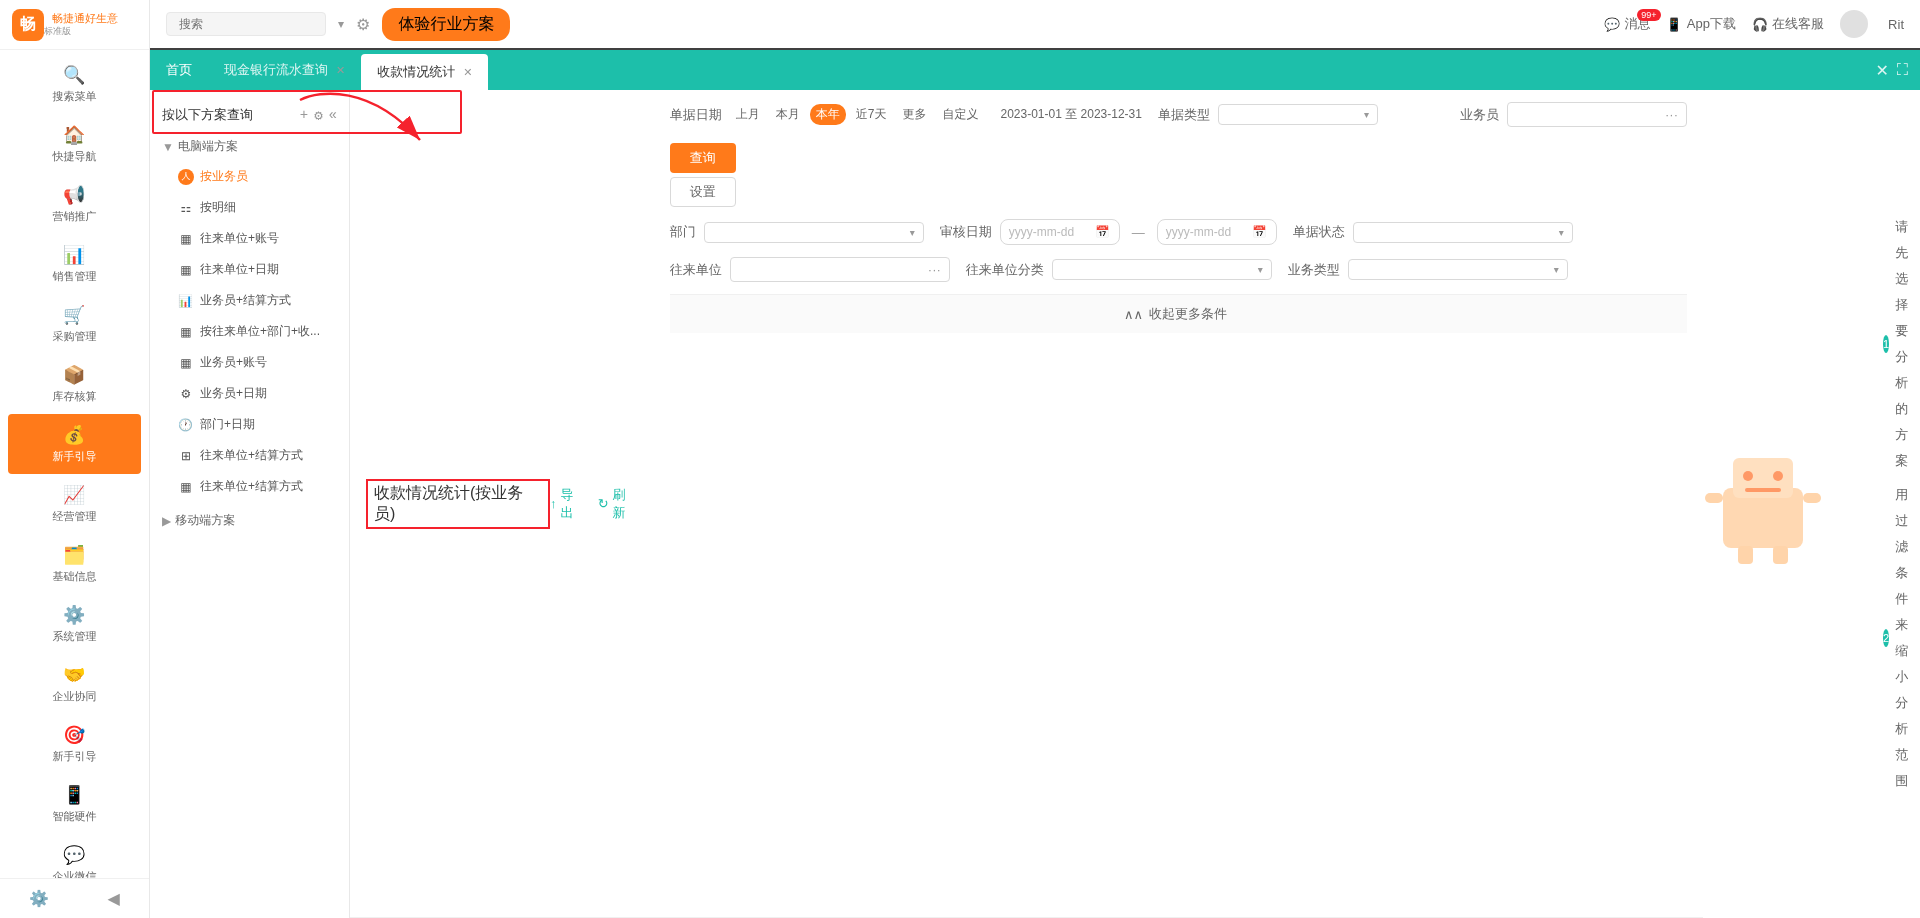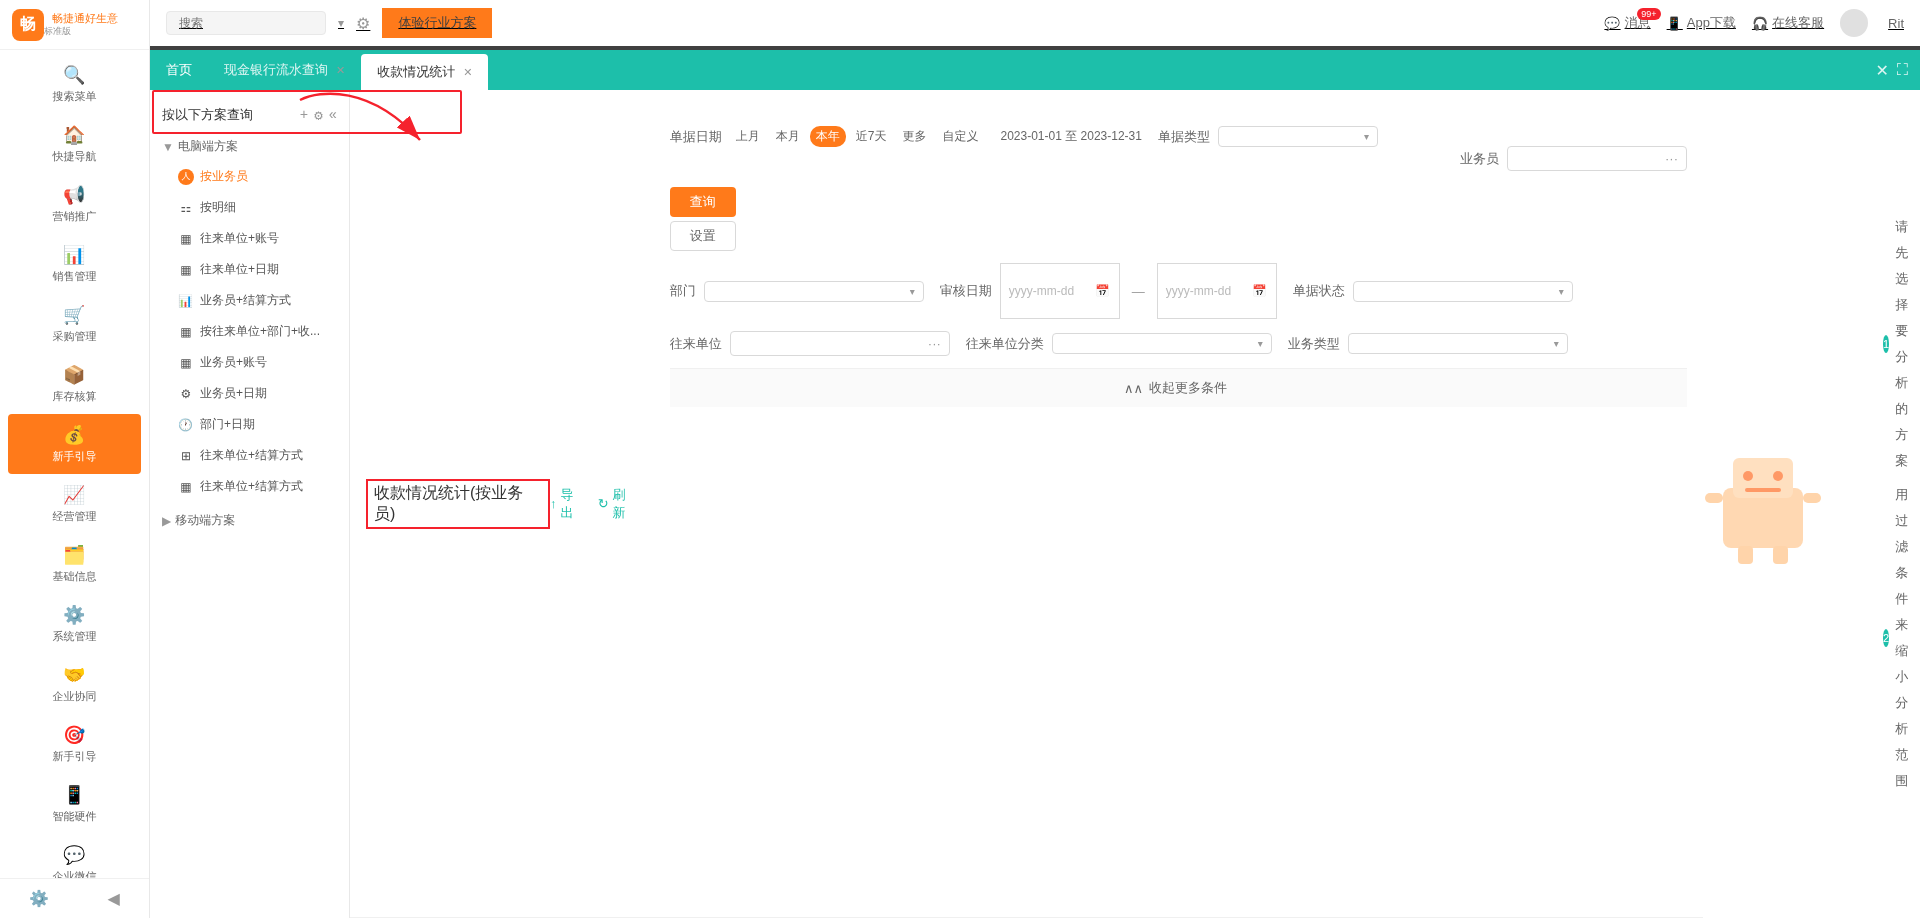--- a/index.html
+++ b/index.html
@@ -15,26 +15,26 @@
     .sidebar-item { display: flex; flex-direction: column; align-items: center; padding: 10px 0; cursor: pointer; color: #666; font-size: 11px; }
     .sidebar-item.active { background: #ff7a1a; color: #fff; border-radius: 4px; margin: 0 8px; }
     .sidebar-item .s-icon { font-size: 18px; margin-bottom: 3px; }
     .sidebar-footer { padding: 10px 0; border-top: 1px solid #f0f0f0; display: flex; justify-content: space-around; }
     .sidebar-footer-btn { color: #999; font-size: 16px; cursor: pointer; }
 
     
     .main { flex: 1; display: flex; flex-direction: column; overflow: hidden; }
 
     
-    .topbar { height: 50px; background: #fff; border-bottom: 4px solid #404040; display: flex; align-items: center; padding: 0 16px; justify-content: space-between; text-decoration: underline; }
+    .topbar { height: 50px; background: #fff; border-bottom: 2px solid #404040; display: flex; align-items: center; padding: 0 16px; justify-content: space-between; }
     .topbar-left { display: flex; align-items: center; gap: 12px; }
     .topbar-search { background: #f5f5f5; border: 1px solid #e8e8e8; border-radius: 4px; padding: 4px 12px; font-size: 12px; color: #999; width: 160px; }
     .topbar-arrow { color: #999; font-size: 12px; cursor: pointer; }
     .topbar-gear { color: #999; font-size: 16px; cursor: pointer; }
-    .topbar-trial { background: #ff7a1a; color: #404040; border: none; border-radius: 0; padding: 6px 16px; font-size: 13px; cursor: pointer; }
+    .topbar-trial { background: #ff7a1a; color: #000000; border: none; border-radius: 13px; padding: 6px 16px; font-size: 16px; cursor: pointer; }
     .topbar-right { display: flex; align-items: center; gap: 16px; }
     .topbar-msg { display: flex; align-items: center; gap: 4px; color: #666; font-size: 13px; cursor: pointer; position: relative; }
     .msg-badge { background: #f5222d; color: #fff; font-size: 9px; border-radius: 10px; padding: 1px 4px; position: absolute; top: -6px; right: -10px; }
     .topbar-app { display: flex; align-items: center; gap: 4px; color: #666; font-size: 13px; cursor: pointer; }
     .topbar-service { display: flex; align-items: center; gap: 4px; color: #666; font-size: 13px; cursor: pointer; }
     .topbar-user { display: flex; align-items: center; gap: 20px; color: #666; font-size: 13px; cursor: pointer; }
     .user-avatar { width: 28px; height: 28px; background: #e0e0e0; border-radius: 50%; }
 
     
     .tabbar { height: 40px; background: #1dbfaa; display: flex; align-items: center; padding: 0 0; }
@@ -75,21 +75,21 @@
     .filter-area { padding: 12px 16px; background: #fff; border-bottom: 1px solid #f0f0f0; }
     .filter-row { display: flex; align-items: center; gap: 16px; margin-bottom: 12px; flex-wrap: wrap; }
     .filter-item { display: flex; align-items: center; gap: 8px; }
     .filter-label { color: #666; font-size: 13px; white-space: nowrap; flex-shrink: 0; }
     .filter-date-tabs { display: flex; align-items: center; gap: 4px; }
     .date-tab { font-size: 12px; color: #666; cursor: pointer; padding: 2px 6px; border-radius: 2px; }
     .date-tab.active { background: #ff7a1a; color: #fff; border-radius: 10px; }
     .date-range { font-size: 12px; color: #666; margin-left: 8px; }
     .filter-select { border: 1px solid #d9d9d9; border-radius: 4px; padding: 4px 8px; font-size: 13px; color: #333; min-width: 160px; display: flex; align-items: center; justify-content: space-between; cursor: pointer; background: #fff; }
     .filter-select .arrow { color: #999; font-size: 10px; }
-    .date-input { border: 1px solid #d9d9d9; border-radius: 0; padding: 20px 8px; font-size: 12px; color: #bbb; width: 120px; display: flex; align-items: center; justify-content: space-between; }
+    .date-input { border: 1px solid #d9d9d9; border-radius: 8px; padding: 5px 8px; font-size: 12px; color: #bbb; width: 120px; display: flex; align-items: center; justify-content: space-between; }
     .date-sep { color: #999; margin: 0 4px; }
 
     
     .collapse-bar { display: flex; align-items: center; justify-content: center; padding: 10px; color: #666; font-size: 13px; cursor: pointer; background: #fafafa; border-top: 1px solid #f0f0f0; }
 
     
     .query-btn { background: #ff7a1a; color: #fff; border: none; border-radius: 4px; padding: 6px 20px; font-size: 13px; cursor: pointer; }
     .setting-btn { background: #fff; color: #666; border: 1px solid #d9d9d9; border-radius: 4px; padding: 5px 16px; font-size: 13px; cursor: pointer; }
 
     
@@ -325,21 +325,21 @@
             </div>
             <span class="date-range">2023-01-01 至 2023-12-31</span>
           </div>
           <div class="filter-item">
             <span class="filter-label">单据类型</span>
             <div class="filter-select">
               <span></span>
               <span class="arrow">▾</span>
             </div>
           </div>
-          <div class="filter-item" style="margin-left: auto; margin-top: 44px;">
+          <div class="filter-item" style="margin-left: auto;">
             <span class="filter-label">业务员</span>
             <div class="filter-select" style="min-width:180px;">
               <span></span>
               <span style="color:#999;">···</span>
             </div>
           </div>
           <div style="display:flex;flex-direction:column;gap:4px;">
             <button class="query-btn">查询</button>
             <button class="setting-btn">设置</button>
           </div>

